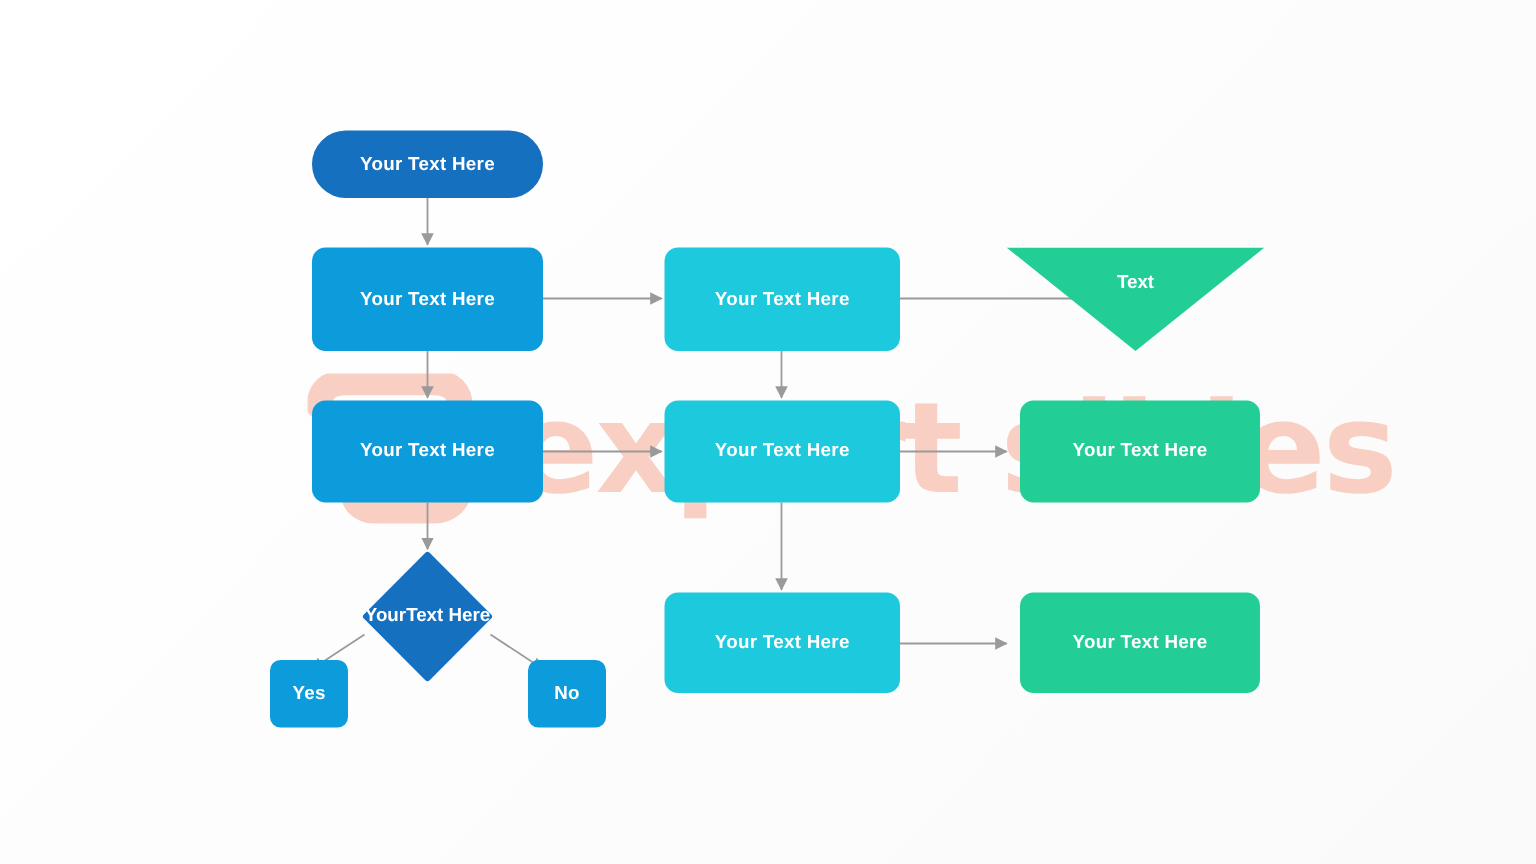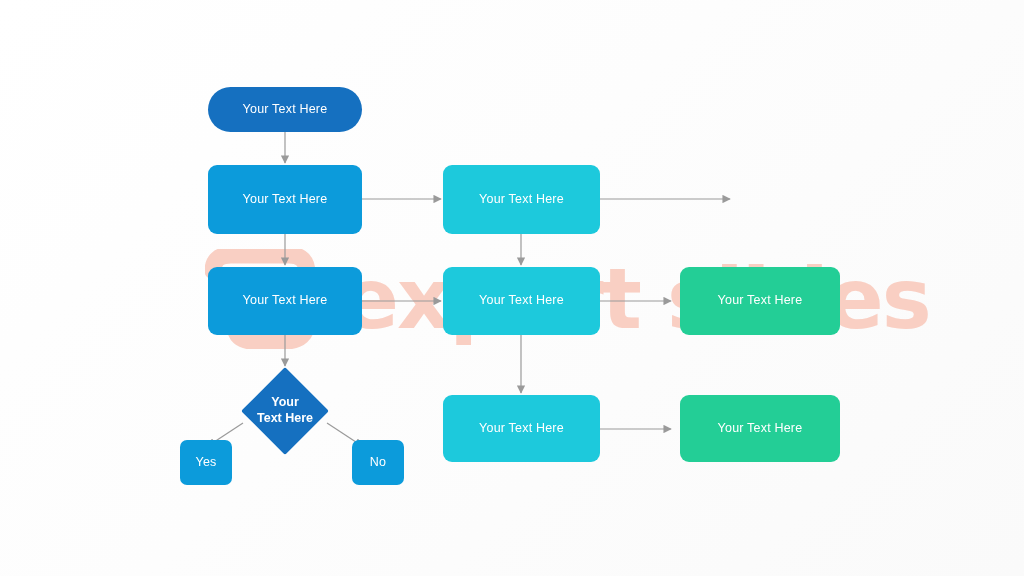--- a/index.html
+++ b/index.html
@@ -56,21 +56,21 @@
   }
 
   
   .node {
     position: absolute;
     display: flex;
     align-items: center;
     justify-content: center;
     text-align: center;
     color: #ffffff;
-    font-weight: normal;
+    font-weight: bold;
     font-size: 12.5px;
     letter-spacing: 0.2px;
     box-sizing: border-box;
     line-height: 1.25;
   }
   .rect   { border-radius: 9px; }
   .pill   { border-radius: 999px; }
   .small  { border-radius: 7px; font-size: 12.5px; }
 
   .c-navy  { background: #1570c0; }
@@ -150,33 +150,39 @@
     </g>
   </svg>
 
   <div class="node pill c-navy" style="left:208px; top:87px; width:154px; height:45px;">Your Text Here</div>
 
   <div class="node rect c-blue" style="left:208px; top:165px; width:154px; height:69px;">Your Text Here</div>
 
   <div class="node rect c-blue" style="left:208px; top:267px; width:154px; height:68px;">Your Text Here</div>
 
   <div class="diamond" style="left:254px; top:380px; width:62px; height:62px;"></div>
-  <div class="diamond-label" style="left:240px; top:382px; width:90px; height:58px; flex-direction:column;">
+  <div class="diamond-label" style="left:240px; top:382px; width:90px; height:58px; flex-direction:row;">
     <span>Your</span>
     <span>Text Here</span>
   </div>
 
   <div class="node small c-blue" style="left:180px; top:440px; width:52px; height:45px;text-align:right;">Yes</div>
 
   <div class="node small c-blue" style="left:352px; top:440px; width:52px; height:45px;">No</div>
 
   <div class="node rect c-cyan" style="left:443px; top:165px; width:157px; height:69px;">Your Text Here</div>
 
   <div class="node rect c-cyan" style="left:443px; top:267px; width:157px; height:68px;">Your Text Here</div>
 
   <div class="node rect c-cyan" style="left:443px; top:395px; width:157px; height:67px;">Your Text Here</div>
 
+  <div class="triangle" style="left:671px; top:165px; width:172px; height:69px;">
+    <svg width="172" height="69" viewBox="0 0 172 69">
+      <polygon points="0,0 172,0 86,69" fill="#23ce96"></polygon>
+    </svg>
+    <div class="triangle-label" style="top:16px;">Text</div>
+  </div>
 
   <div class="node rect c-green" style="left:680px; top:267px; width:160px; height:68px;">Your Text Here</div>
 
   <div class="node rect c-green" style="left:680px; top:395px; width:160px; height:67px;">Your Text Here</div>
 
 </div>
 
 </body></html>

